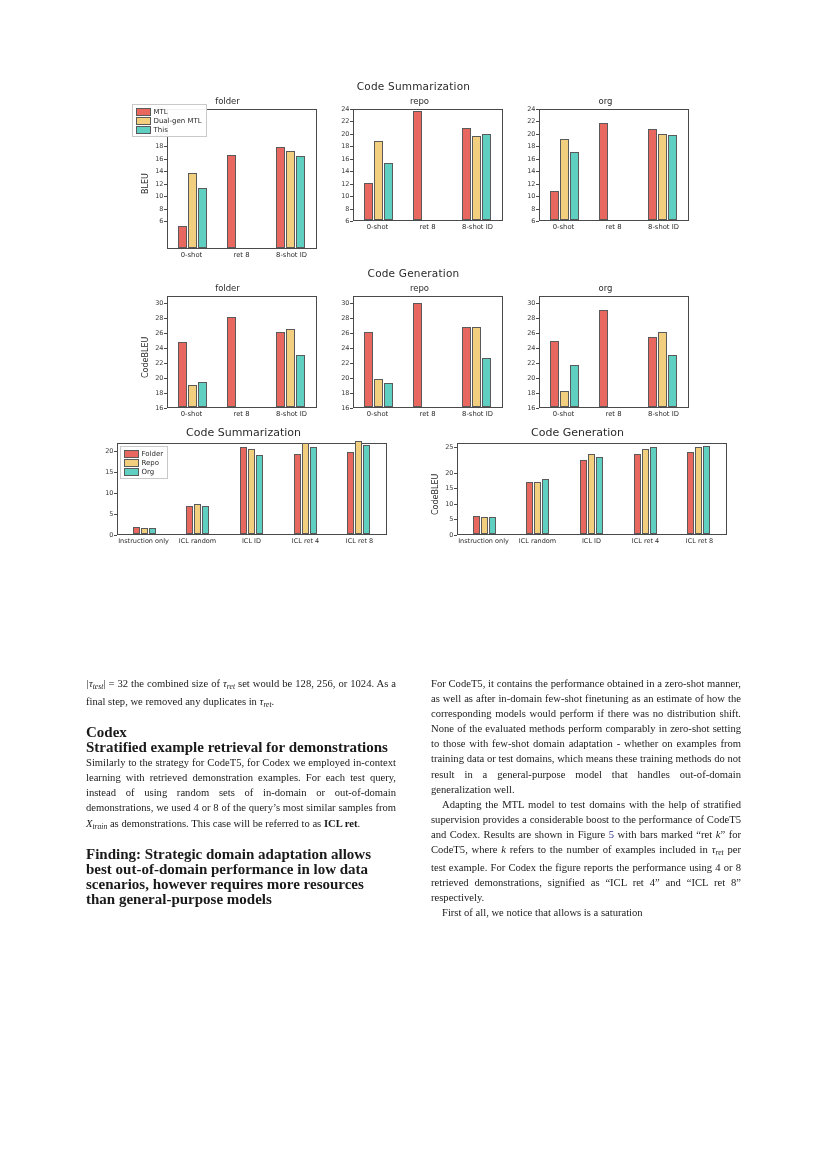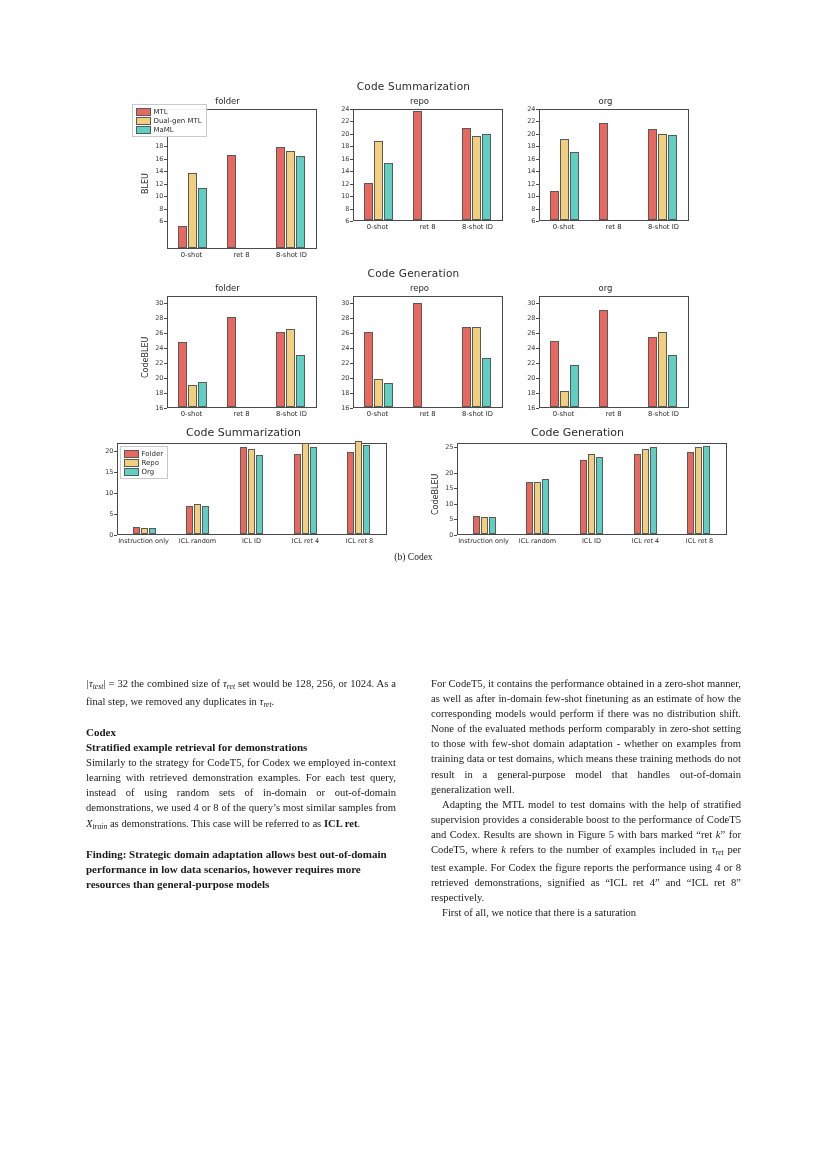--- a/index.html
+++ b/index.html
@@ -117,21 +117,21 @@
     margin:0 0 0 0;
     font-size:10.6px;
     line-height:15.1px;
     text-align:justify;
     text-justify:inter-word;
     hyphens:manual;
   }
   p.body + p.body { text-indent:11px; }
   .gap { height:13px; }
   .hd {
-    font-weight:bold; font-size:11px; line-height:15.1px; margin:0;
+    font-weight:bold; font-size:15px; line-height:15.1px; margin:0;
   }
   .bold { font-weight:bold; }
   .lnk { color:#2b2b8c; }
   .mathi { font-family:"Liberation Serif", serif; font-style:italic; }
   .sub { font-size:7.6px; vertical-align:-.25em; font-style:italic; }
 </style>
 </head>
 <body>
 
 <div class="page">
@@ -180,21 +180,21 @@
                   <div class="legend-row">
                     <span class="swatch c0"></span>
                     <span class="legend-label">MTL</span>
                   </div>
                   <div class="legend-row">
                     <span class="swatch c1"></span>
                     <span class="legend-label">Dual-gen MTL</span>
                   </div>
                   <div class="legend-row">
                     <span class="swatch c2"></span>
-                    <span class="legend-label">MaML</span>
+                    <span class="legend-label">This</span>
                   </div>
                 </div>
               </div>
               <div class="xticks" style="width: 150px;">
                 <div class="xtick">0-shot</div>
                 <div class="xtick">ret 8</div>
                 <div class="xtick">8-shot ID</div>
               </div>
             </div>
           </div>
@@ -529,21 +529,20 @@
                 <div class="xtick" style="font-size: 6.5px;">ICL random</div>
                 <div class="xtick" style="font-size: 6.5px;">ICL ID</div>
                 <div class="xtick" style="font-size: 6.5px;">ICL ret 4</div>
                 <div class="xtick" style="font-size: 6.5px;">ICL ret 8</div>
               </div>
             </div>
           </div>
         </div>
       </div>
 
-    <div class="subcap" style="margin-top:7px;">(b) Codex</div>
   </div>
 
 
   <div class="columns">
 
     <div class="col">
       <p class="body">
         <span class="mathi">|<span>τ</span><span class="sub">test</span></span><span>| = 32 the combined size of </span><span class="mathi"><span>τ</span><span class="sub">ret</span></span><span> set would be 128, 256, or 1024. As a final step, we removed any duplicates in </span><span class="mathi"><span>τ</span><span class="sub">ret</span></span>.
       </p>
 
@@ -560,16 +559,16 @@
 
     </div>
 
     <div class="col">
       <p class="body" style="text-indent:0;">For CodeT5, it contains the performance obtained in a zero-shot manner, as well as after in-domain few-shot finetuning as an estimate of how the corresponding models would perform if there was no distribution shift. None of the evaluated methods perform comparably in zero-shot setting to those with few-shot domain adaptation - whether on examples from training data or test domains, which means these training methods do not result in a general-purpose model that handles out-of-domain generalization well.</p>
 
       <p class="body">
         <span>Adapting the MTL model to test domains with the help of stratified supervision provides a considerable boost to the performance of CodeT5 and Codex. Results are shown in Figure </span><span class="lnk">5</span><span> with bars marked “ret </span><span class="mathi">k</span><span>” for CodeT5, where </span><span class="mathi">k</span><span> refers to the number of examples included in </span><span class="mathi"><span>τ</span><span class="sub">ret</span></span><span> per test example. For Codex the figure reports the performance using 4 or 8 retrieved demonstrations, signified as “ICL ret 4” and “ICL ret 8” respectively.</span>
       </p>
 
-      <p class="body">First of all, we notice that there is a saturation</p>
+      <p class="body">First of all, we notice that allows is a saturation</p>
     </div>
   </div>
 </div>
 
 </body></html>

